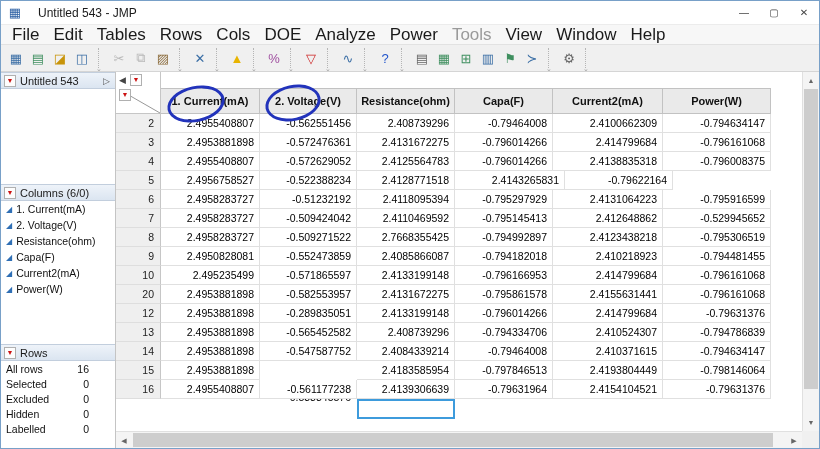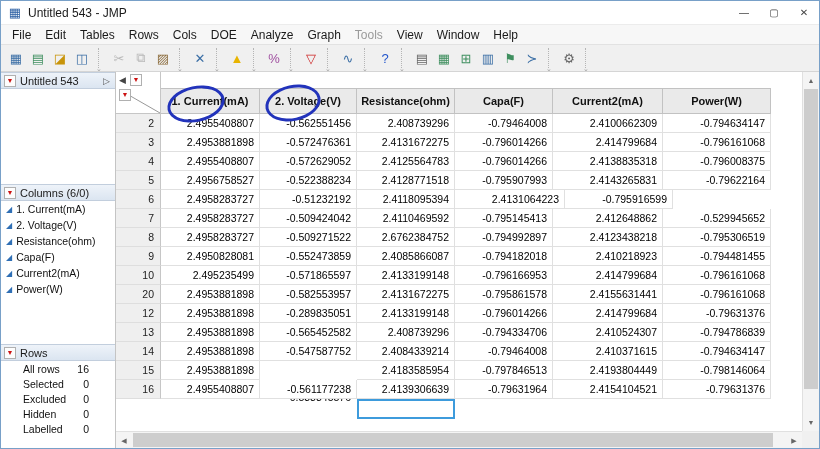--- a/index.html
+++ b/index.html
@@ -5,27 +5,27 @@
   *{margin:0;padding:0;box-sizing:border-box;}
   html,body{width:820px;height:449px;overflow:hidden;background:#fff;
     font-family:"Liberation Sans",sans-serif;}
   .window{width:820px;height:449px;border:1px solid #78a0c8;background:#fff;
     display:flex;flex-direction:column;position:relative;}
   
   .titlebar{height:24px;background:#fff;display:flex;align-items:center;
     padding-left:6px;flex:none;border-bottom:1px solid #ececec;}
   .app-icon{width:16px;height:16px;color:#2b5fa3;font-size:13px;line-height:15px;
     text-align:center;margin-right:5px;}
-  .title-text{font-size:12px;color:#1a1a1a;flex:1;}
+  .title-text{font-size:12px;color:#1a1a1a;flex:1;margin-left:10px;}
   .win-btn{width:30px;height:23px;display:flex;align-items:center;
     justify-content:center;font-size:10px;color:#444;}
   
   .menubar{height:19px;background:#f7f7f7;display:flex;align-items:center;
     padding-left:4px;flex:none;}
-  .menu-item{font-size:12px;color:#1a1a1a;padding:2px 7px;}
+  .menu-item{font-size:17px;color:#1a1a1a;padding:2px 7px;}
   .menu-item.disabled{color:#9a9a9a;}
   
   .toolbar{height:28px;background:#f0f0f0;border-top:1px solid #e2e2e2;
     border-bottom:1px solid #d5d5d5;display:flex;align-items:center;
     padding-left:4px;flex:none;}
   .tb-icon{width:20px;height:20px;display:flex;align-items:center;
     justify-content:center;font-size:13px;margin:0 1px;}
   .tb-icon.disabled{opacity:.45;}
   .tbsep{width:7px;height:20px;border-left:1px dotted #b5b5b5;margin:0 3px 0 5px;
     position:relative;}
@@ -42,21 +42,21 @@
     color:#cc1111;font-size:7px;line-height:10px;text-align:center;flex:none;}
   .panel-title{font-size:11px;color:#1a1a1a;flex:1;white-space:nowrap;overflow:hidden;}
   .expand-icon{font-size:9px;color:#555;padding-right:2px;}
   .tbl-panel{height:112px;}
   .cols-panel{height:160px;}
   .rows-panel{flex:1;}
   .col-item{display:flex;align-items:center;gap:4px;padding-left:5px;height:16px;}
   .col-icon{color:#2f6fb5;font-size:8px;}
   .col-label{font-size:10.5px;color:#111;white-space:nowrap;}
   .stat-row{display:flex;justify-content:space-between;width:88px;
-    padding-left:22px;height:15px;align-items:center;}
+    padding-left:5px;height:15px;align-items:center;}
   .stat-label,.stat-value{font-size:10.5px;color:#111;}
   
   .main{flex:1;position:relative;background:#fff;min-width:0;}
   .grid{position:absolute;left:0;top:0;right:17px;bottom:17px;overflow:hidden;background:#fff;}
   .corner{position:absolute;left:0;top:0;width:45px;height:42px;background:#fff;
     border-right:1px solid #c6c6c6;border-bottom:1px solid #c6c6c6;z-index:2;}
   .corner svg{position:absolute;left:0;top:0;}
   .ctrl-row{position:absolute;top:2px;left:3px;display:flex;gap:4px;align-items:center;}
   .collapse-icon{font-size:9px;color:#444;}
   .corner-rt2{position:absolute;top:17px;left:3px;}
@@ -109,21 +109,21 @@
   </div>
 
   <div class="menubar">
       <span class="menu-item">File</span>
       <span class="menu-item">Edit</span>
       <span class="menu-item">Tables</span>
       <span class="menu-item">Rows</span>
       <span class="menu-item">Cols</span>
       <span class="menu-item">DOE</span>
       <span class="menu-item">Analyze</span>
-      <span class="menu-item">Graph</span>
+      <span class="menu-item">Power</span>
       <span class="menu-item disabled">Tools</span>
       <span class="menu-item">View</span>
       <span class="menu-item">Window</span>
       <span class="menu-item">Help</span>
     </div>
 
   <div class="toolbar">
       <span class="tb-icon" style="color: rgb(58, 110, 165);">▦</span>
       <span class="tb-icon" style="color: rgb(63, 143, 95);">▤</span>
       <span class="tb-icon" style="color: rgb(200, 148, 10);">◪</span>
@@ -280,46 +280,46 @@
               <div class="tcell" style="width: 98px;">2.4125564783</div>
               <div class="tcell" style="width: 98px;">-0.796014266</div>
               <div class="tcell" style="width: 110px;">2.4138835318</div>
               <div class="tcell" style="width: 108px;">-0.796008375</div>
             </div>
             <div class="trow">
               <div class="rnum">5</div>
               <div class="tcell" style="width: 99px;">2.4956758527</div>
               <div class="tcell" style="width: 97px;">-0.522388234</div>
               <div class="tcell" style="width: 98px;">2.4128771518</div>
-              <div class="tcell" style="width: 98px;">-0.795907993</div>
               <div class="tcell" style="width: 110px;">2.4143265831</div>
               <div class="tcell" style="width: 108px;">-0.79622164</div>
             </div>
             <div class="trow">
               <div class="rnum">6</div>
               <div class="tcell" style="width: 99px;">2.4958283727</div>
               <div class="tcell" style="width: 97px;">-0.51232192</div>
               <div class="tcell" style="width: 98px;">2.4118095394</div>
+              <div class="tcell" style="width: 98px;">-0.795297929</div>
               <div class="tcell" style="width: 110px; text-align: right;">2.4131064223</div>
               <div class="tcell" style="width: 108px;">-0.795916599</div>
             </div>
             <div class="trow">
               <div class="rnum">7</div>
               <div class="tcell" style="width: 99px;">2.4958283727</div>
               <div class="tcell" style="width: 97px;">-0.509424042</div>
               <div class="tcell" style="width: 98px;">2.4110469592</div>
               <div class="tcell" style="width: 98px;">-0.795145413</div>
               <div class="tcell" style="width: 110px;">2.412648862</div>
               <div class="tcell" style="width: 108px;">-0.529945652</div>
             </div>
             <div class="trow">
               <div class="rnum">8</div>
               <div class="tcell" style="width: 99px;">2.4958283727</div>
               <div class="tcell" style="width: 97px;">-0.509271522</div>
-              <div class="tcell" style="width: 98px;">2.6762384752</div>
+              <div class="tcell" style="width: 98px;">2.7668355425</div>
               <div class="tcell" style="width: 98px;">-0.794992897</div>
               <div class="tcell" style="width: 110px;">2.4123438218</div>
               <div class="tcell" style="width: 108px;">-0.795306519</div>
             </div>
             <div class="trow">
               <div class="rnum">9</div>
               <div class="tcell" style="width: 99px;">2.4950828081</div>
               <div class="tcell" style="width: 97px;">-0.552473859</div>
               <div class="tcell" style="width: 98px;">2.4085866087</div>
               <div class="tcell" style="width: 98px;">-0.794182018</div>

